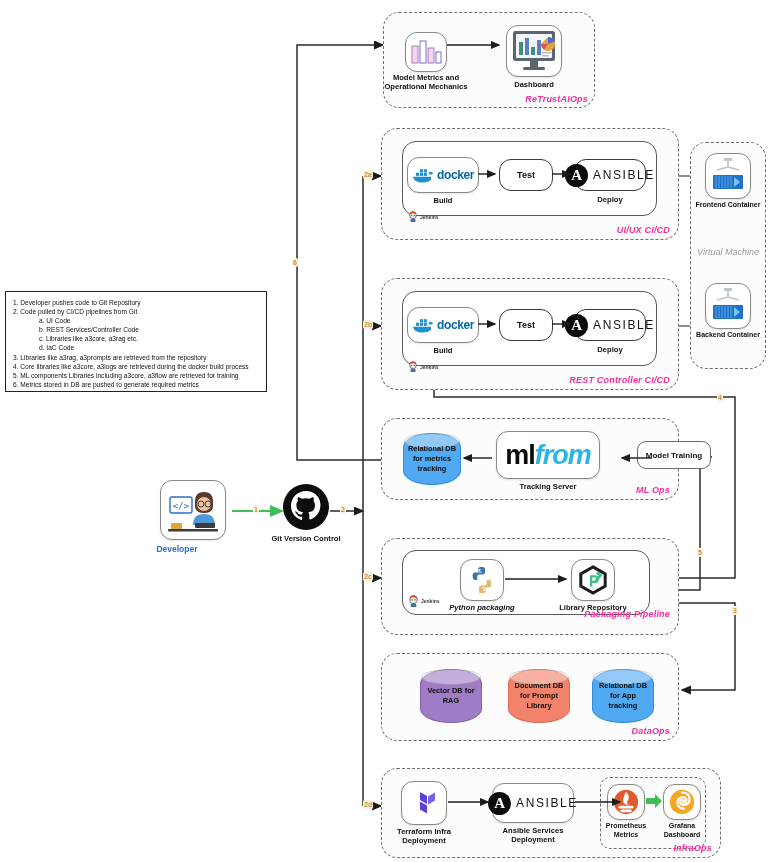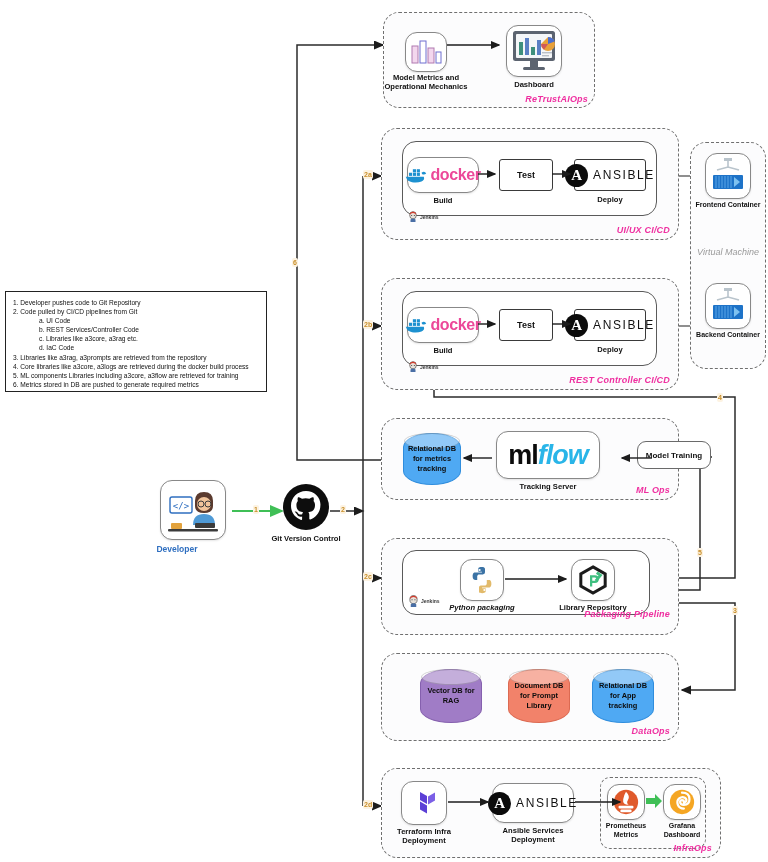--- a/index.html
+++ b/index.html
@@ -11,30 +11,30 @@
   
   .panel{position:absolute;border:1.3px dashed #6f6f6f;border-radius:16px;background:#fcfcfd;}
   .panel-inner{position:absolute;border:1.1px solid #5a5a5a;border-radius:14px;background:#ffffff;}
   .grp-label{position:absolute;font-style:italic;font-weight:bold;font-size:9px;color:#ef2fa0;
              white-space:nowrap;letter-spacing:.2px;}
   .vm-label{position:absolute;font-style:italic;font-size:9px;color:#9a9a9a;white-space:nowrap;}
 
   
   .node{position:absolute;box-sizing:border-box;display:flex;align-items:center;justify-content:center;
         background:#fff;}
-  .node.sq{border:1.2px solid #3a3a3a;border-radius:3px;}
+  .node.sq{border:1.2px solid #3a3a3a;border-radius:12px;}
   .node.rr{border:1.2px solid #888;border-radius:12px;box-shadow:0 1px 2px rgba(0,0,0,.10);}
   .node.rr2{border:1.2px solid #6a6a6a;border-radius:9px;}
   .cap{position:absolute;text-align:center;font-size:7.6px;font-weight:bold;color:#111;line-height:1.25;
        white-space:pre-line;}
   .cap.sm{font-size:7px;}
 
   
   .docker{display:flex;align-items:center;gap:3px;}
-  .docker .txt{font-size:16px;font-weight:bold;color:#ec4899;letter-spacing:-.4px;}
+  .docker .txt{font-size:12px;font-weight:bold;color:#0369a1;letter-spacing:-.4px;}
   
   .ansible{display:flex;align-items:center;gap:5px;}
   .ansible .disc{width:23px;height:23px;border-radius:50%;background:#0b0b0b;
       display:flex;align-items:center;justify-content:center;color:#fff;font-size:15px;font-weight:bold;
       font-family:"Liberation Serif",serif;line-height:1;}
   .ansible .txt{font-size:12px;letter-spacing:1.6px;color:#111;font-weight:500;}
   
   .mlflow{font-size:27px;font-weight:bold;letter-spacing:-1px;color:#0b0b0b;line-height:1;}
   .mlflow i{color:#29b5e8;font-style:italic;font-weight:bold;}
   
@@ -314,21 +314,21 @@
 
   <div class="panel" style="left:381px;top:418px;width:296px;height:80px;">
     <div class="cyl" style="left:21px;top:14px;width:58px;height:52px;background:#4fa9f3;border:1px solid #2f8ddd;">
       <span style="white-space:pre-line;">Relational DB
 for metrics
 tracking</span>
     </div>
 
     <div class="node rr" style="left:114px;top:12px;width:104px;height:48px;">
       <span class="mlflow">
-        <span>ml</span><i>flow</i>
+        <span>ml</span><i>from</i>
       </span>
     </div>
     <div class="cap" style="left:114px;top:63px;width:104px;">Tracking Server</div>
 
     <div class="node rr2" style="left:255px;top:22px;width:74px;height:28px;font-size:8px;font-weight:bold;">
       <span>Model Training</span>
     </div>
 
     <div class="grp-label" style="right:8px;bottom:4px;">ML Ops</div>
   </div>

